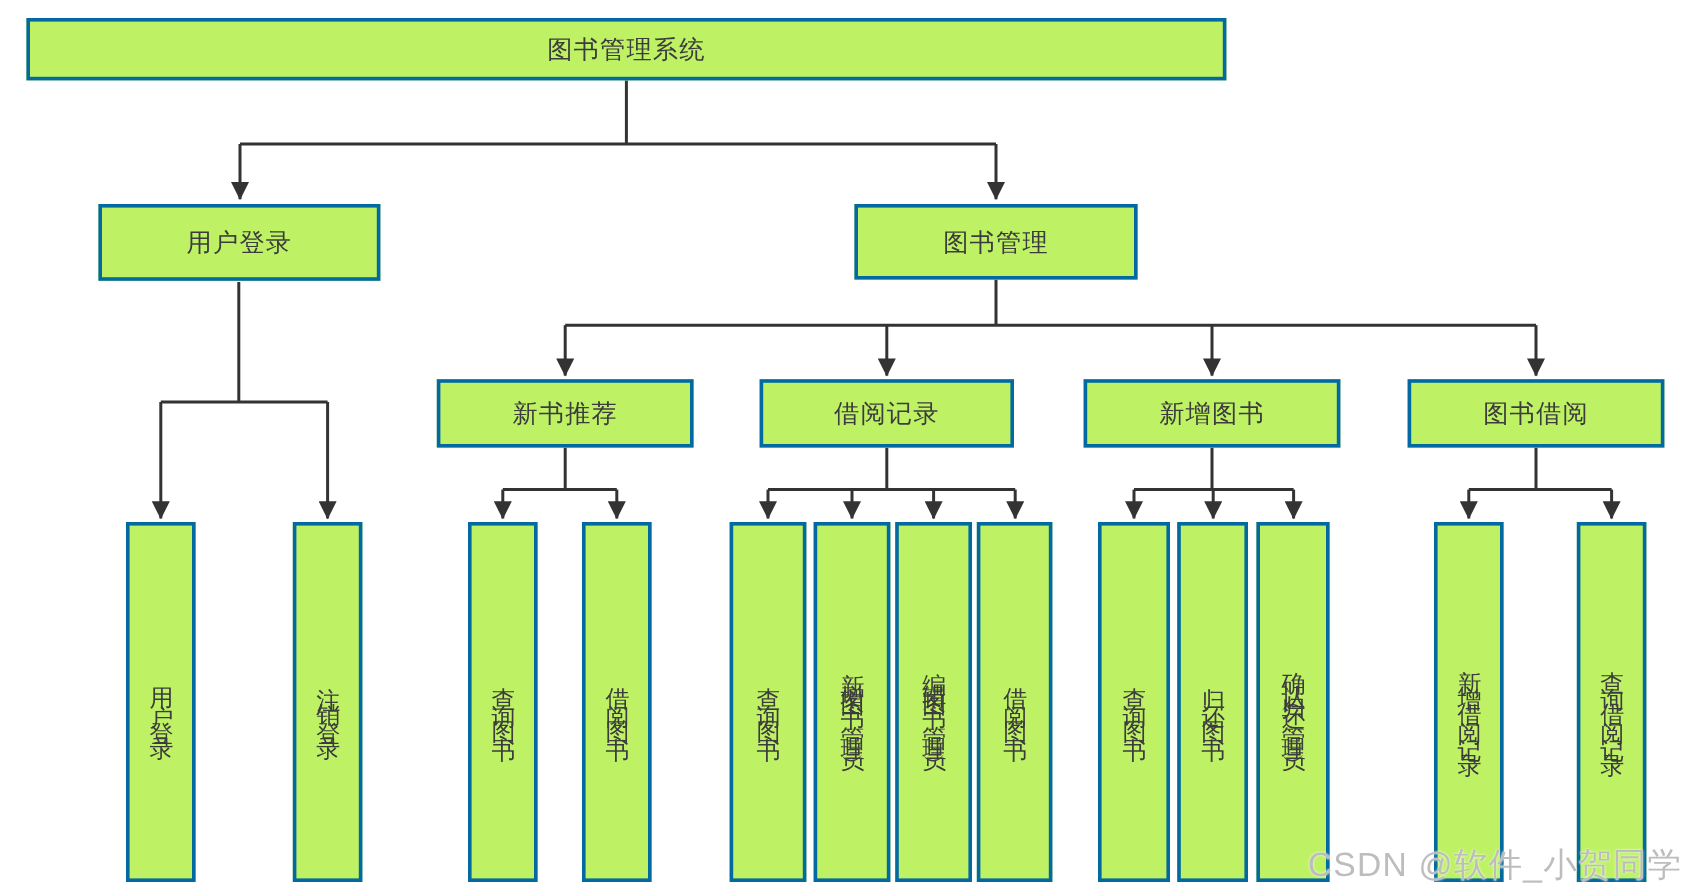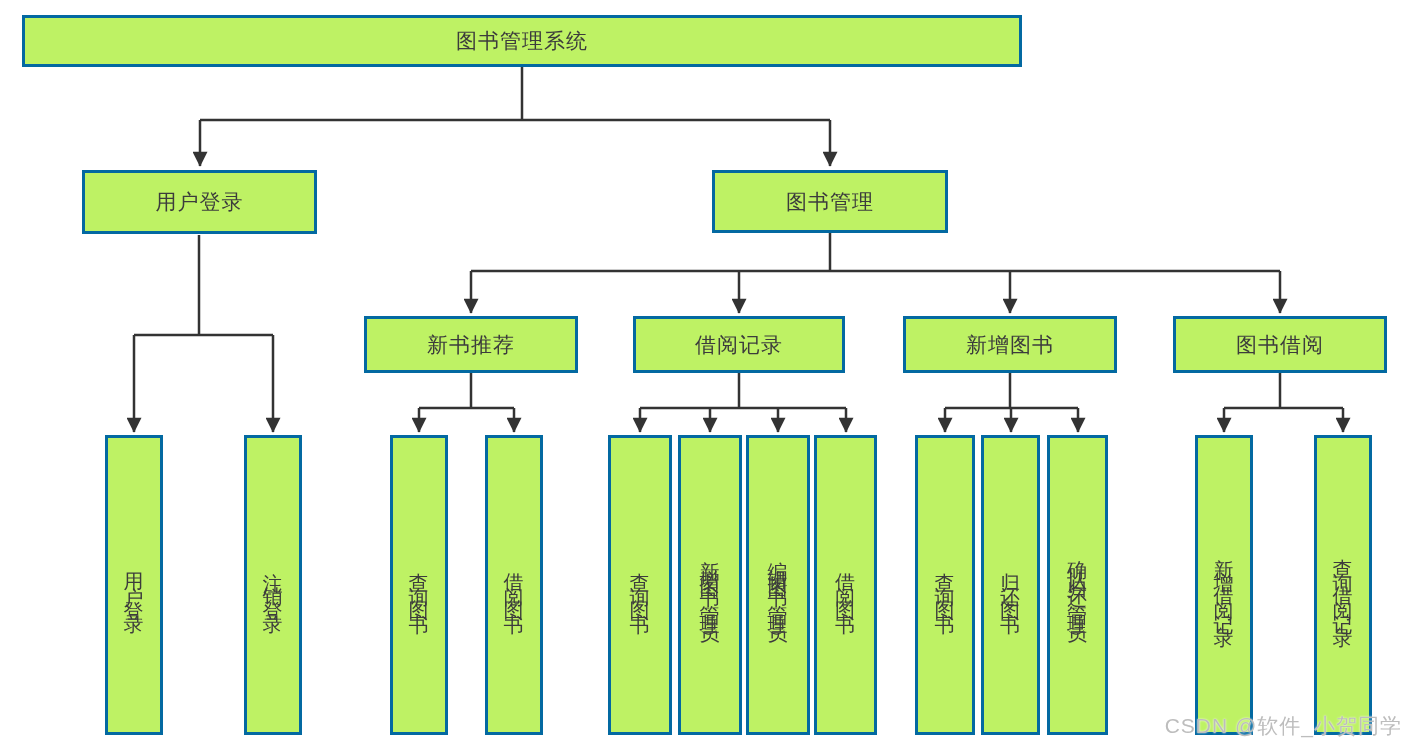--- a/index.html
+++ b/index.html
@@ -38,21 +38,21 @@
     line-height: 1;
     letter-spacing: 14px;
   }
   .node.v span.long {
     letter-spacing: 9px;
   }
   .watermark {
     position: absolute;
     right: 3px;
     bottom: 7px;
-    font-size: 21px;
+    font-size: 28px;
     color: #bdbdbd;
     letter-spacing: 1px;
     z-index: 5;
     text-shadow: 0 0 2px #ffffff;
   }
 </style>
 </head>
 <body>
 
 <div class="canvas">

